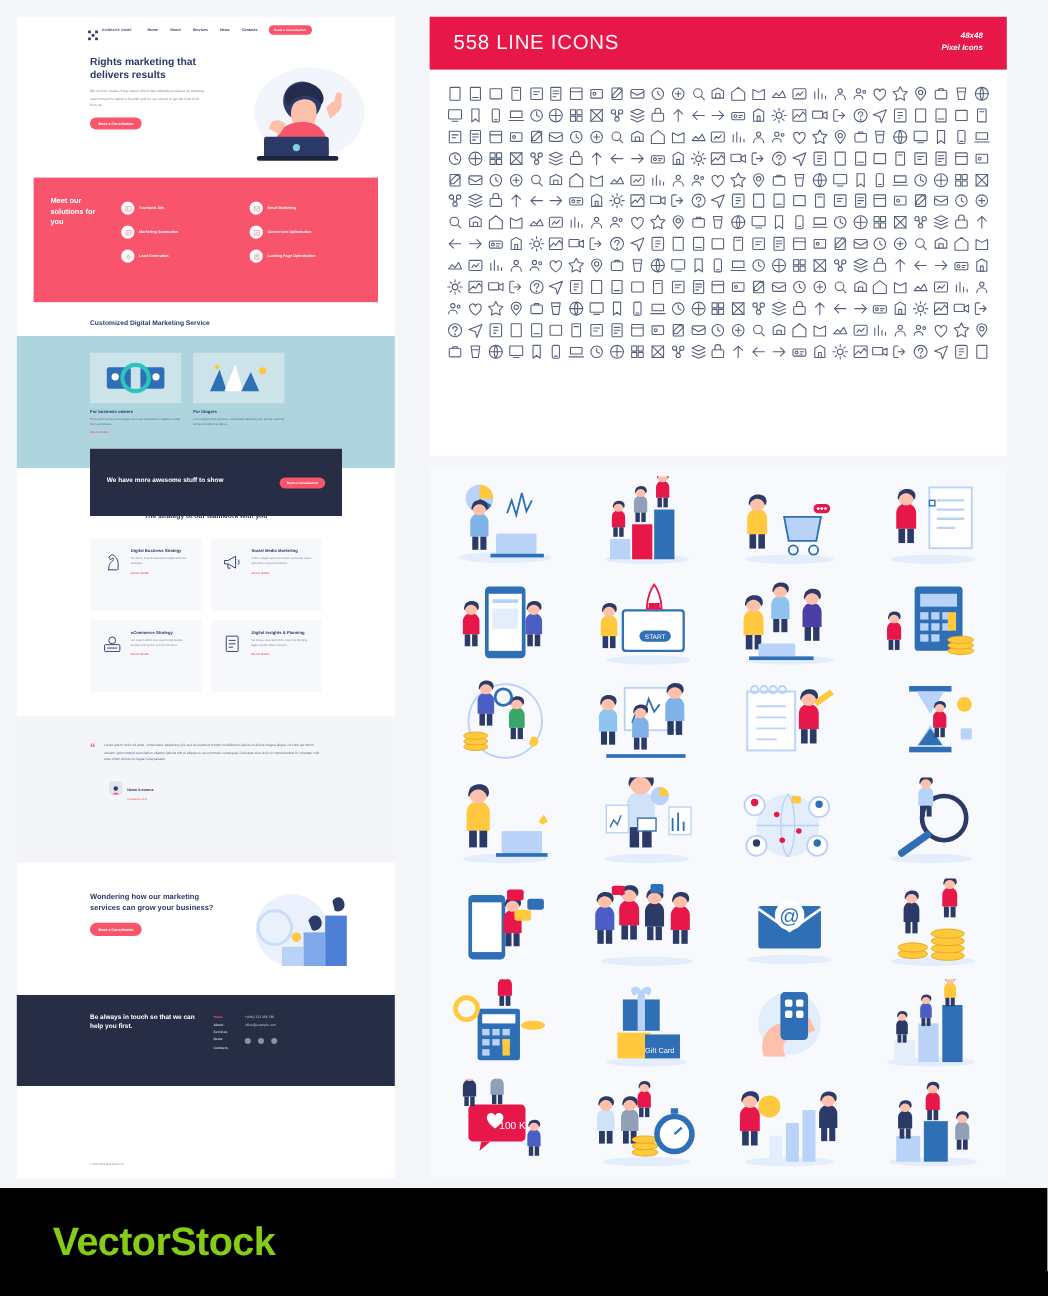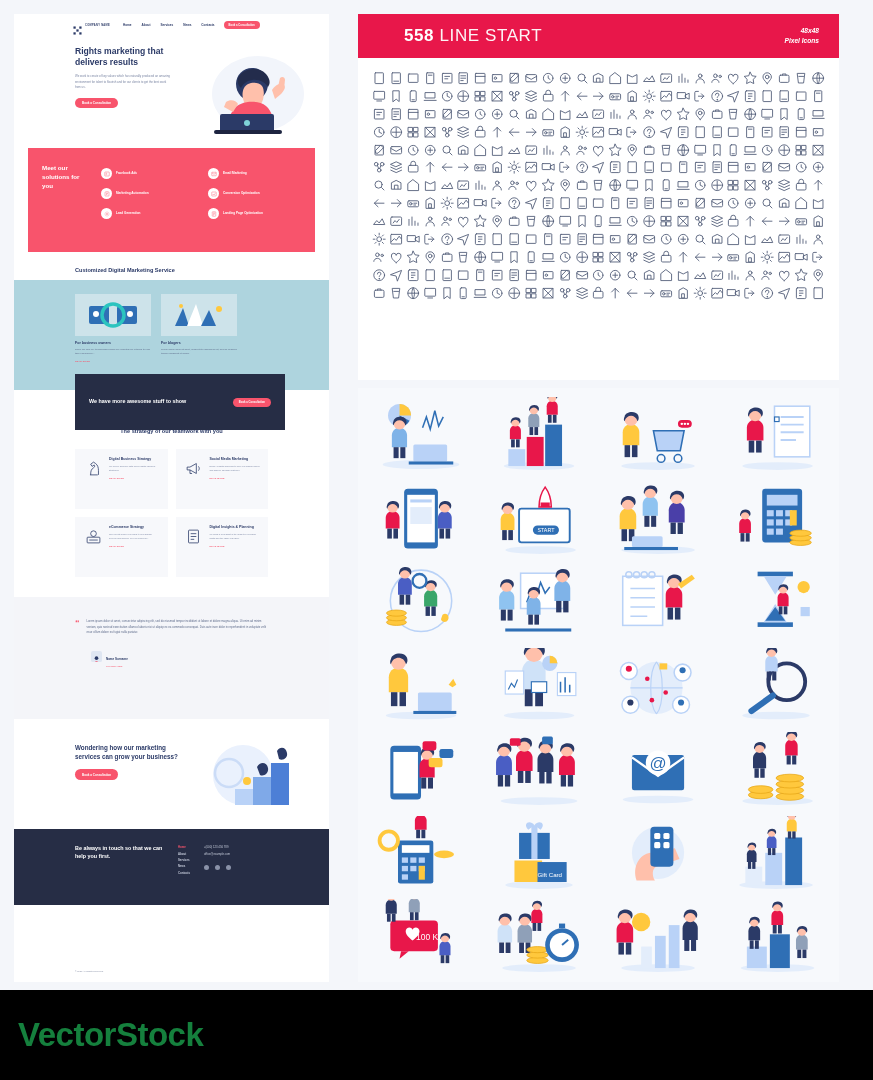--- a/index.html
+++ b/index.html
@@ -100,39 +100,39 @@
   .socials i { width: 5px; height: 5px; border-radius: 50%; background: #8a92a8; display: block; }
   .copyright { position: absolute; left: 61px; bottom: 10px; font-size: 2.3px; color: #8a92a8; }
 
   
   .icons-panel { position: absolute; left: 358px; top: 14px; width: 481px; height: 366px; background: #fff; }
   .icons-head {
     height: 44px; background: #e8174a; display: flex; align-items: center;
     justify-content: space-between; padding: 0 20px;
   }
   .icons-title { color: #fff; font-size: 17px; letter-spacing: .6px; }
-  .icons-title b { font-weight: bold; margin-left: 26px; }
+  .icons-title b { font-weight: normal; }
   .icons-title span { font-weight: normal; opacity: .95; }
   .icons-sub { color: #fff; font-size: 6.6px; font-style: italic; font-weight: bold; text-align: right; line-height: 1.45; }
   .icons-grid {
     display: grid; grid-template-columns: repeat(27, 1fr);
     gap: 3.5px 2.5px; padding: 13px 14px;
   }
   .icn { width: 100%; aspect-ratio: 1/1; display: block; }
   .icn svg { width: 100%; height: 100%; display: block; }
 
   
   .illus-panel { position: absolute; left: 358px; top: 388px; width: 481px; height: 594px; background: #f7f9fc; }
   .illus-grid { display: grid; grid-template-columns: repeat(4, 1fr); grid-template-rows: repeat(7, 1fr); height: 100%; padding: 4px; }
   .illus { display: flex; align-items: center; justify-content: center; }
   .illus svg { width: 88%; height: 88%; }
 
   
   .wm { position: absolute; left: 0; bottom: 0; width: 873px; height: 90px; background: #000; }
-  .wm-left { position: absolute; left: 18px; top: 26px; color: #15803d; font-size: 33px; font-weight: bold; letter-spacing: -.5px; }
+  .wm-left { position: absolute; left: 44px; top: 26px; color: #84cc16; font-size: 33px; font-weight: bold; letter-spacing: -.5px; }
   .wm-right { position: absolute; right: 28px; top: 32px; color: #fff; font-size: 23px; }
 </style>
 </head>
 <body>
 
 <div class="canvas">
 
   <div class="site">
 
     <div class="nav">
@@ -394,21 +394,21 @@
         </span>
       </div>
       <span class="copyright">© 2021  All Rights Reserved.</span>
     </div>
   </div>
 
   <div class="icons-panel">
     <div class="icons-head">
       <div class="icons-title">
         <b>558</b>
-        <span>LINE START</span>
+        <span>LINE ICONS</span>
       </div>
       <div class="icons-sub">
         <div>48x48</div>
         <div>Pixel Icons</div>
       </div>
     </div>
     <div class="icons-grid" id="icons-grid">
         <span class="icn">
           <svg viewBox="0 0 24 24" fill="none" stroke="#55607a" stroke-width="1.5" stroke-linecap="round" stroke-linejoin="round">
             <rect x="5" y="3" width="14" height="18" rx="1"></rect>

